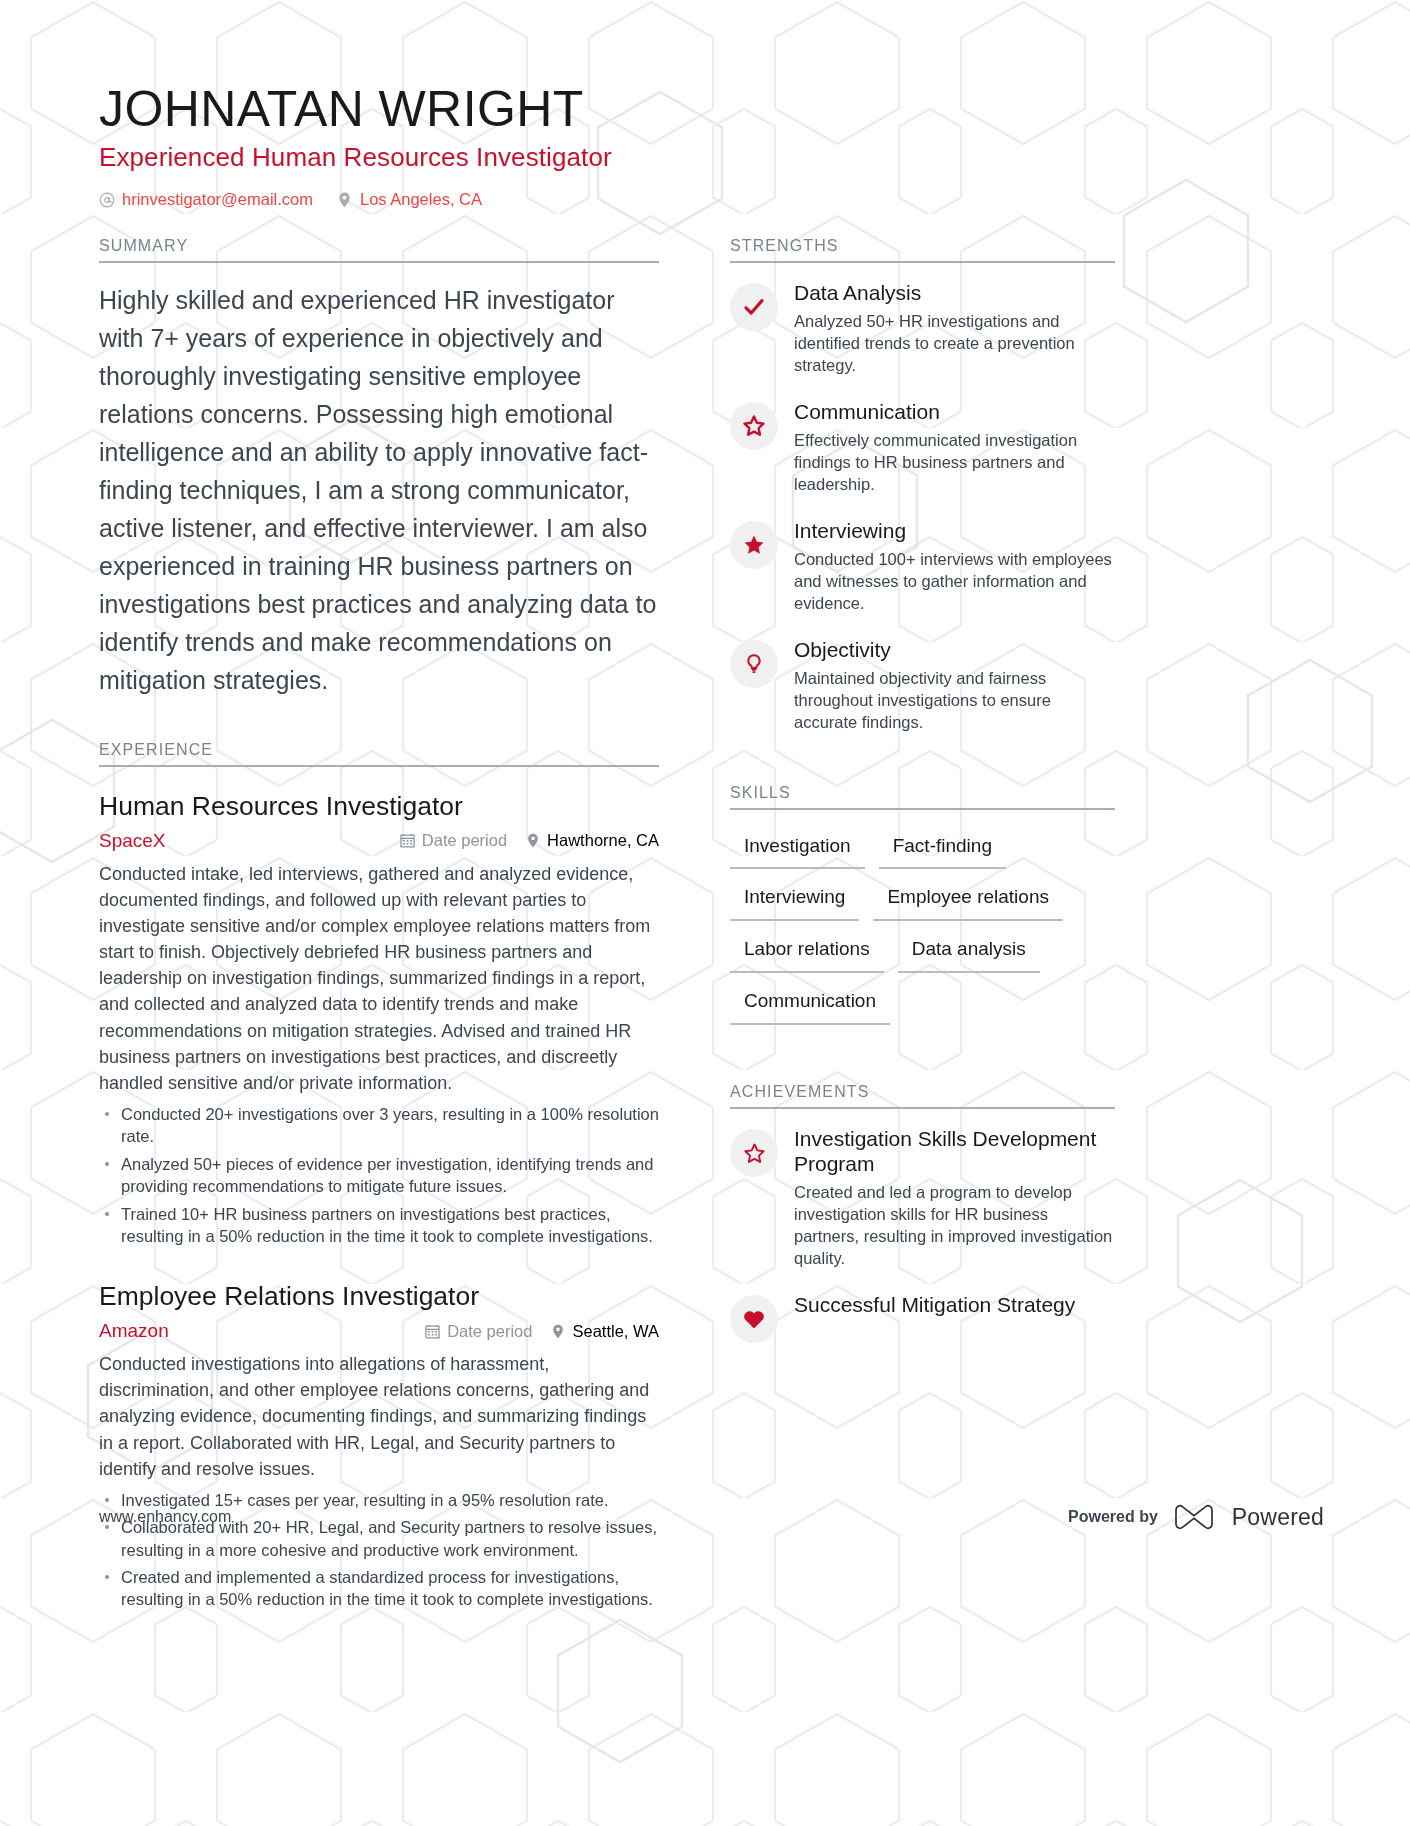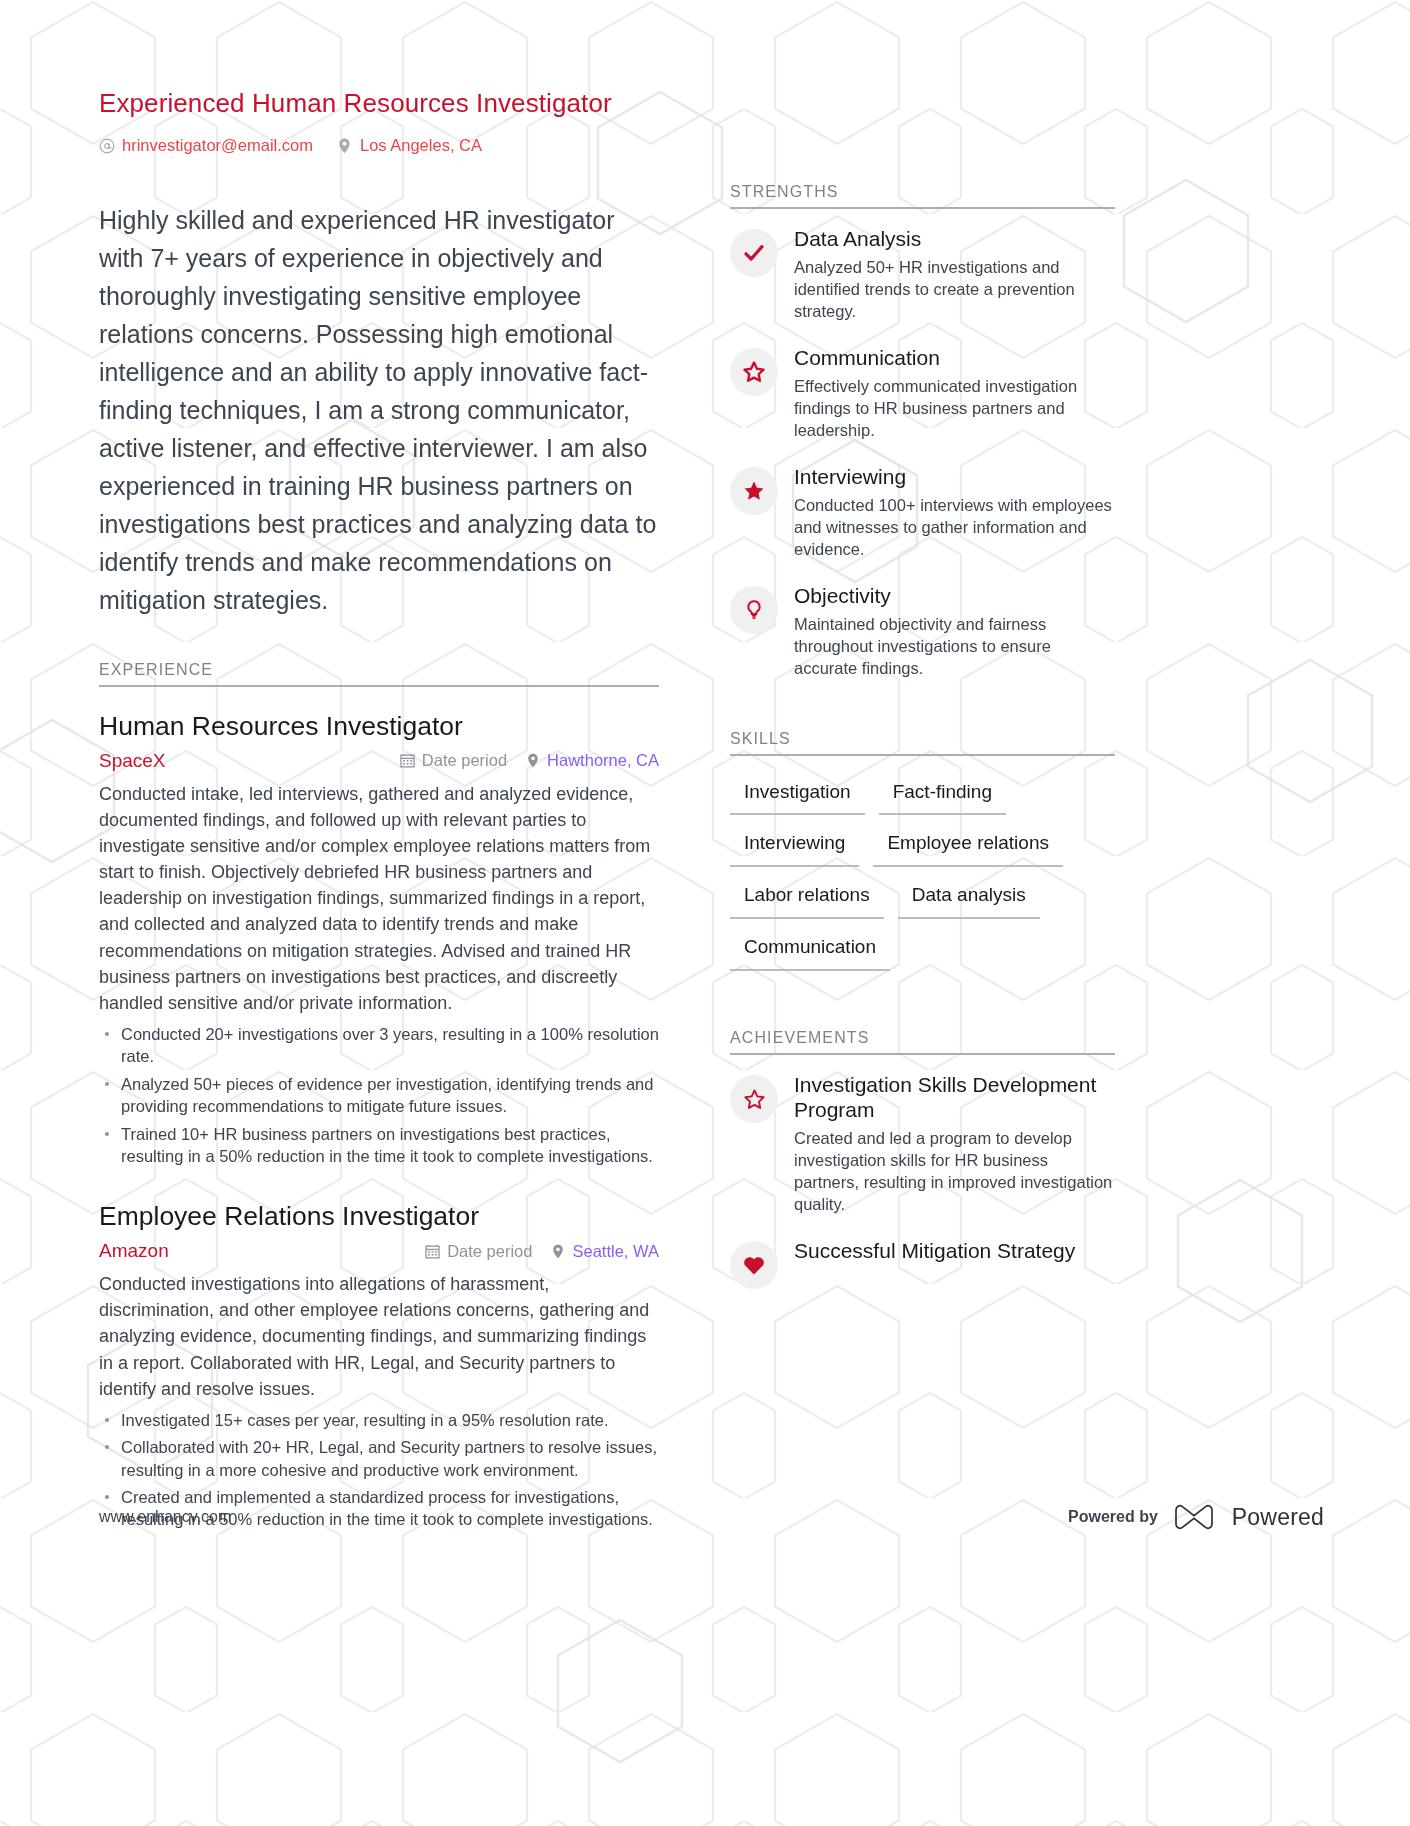--- a/index.html
+++ b/index.html
@@ -134,21 +134,21 @@
     gap: 18px;
     padding-left: 26px;
   }
   .meta-chip {
     display: flex;
     align-items: center;
     gap: 7px;
     color: #8d949b;
     font-size: 16.5px;
   }
-  .meta-chip.loc { color: #8b5cf6; justify-content: space-between; }
+  .meta-chip.loc { color: #000000; justify-content: space-between; }
   .meta-chip .ico {
     display: inline-flex; align-items: center; justify-content: center;
     color: #8d949b; width: 15px; height: 15px;
   }
   .meta-chip .ico svg { display: block; }
 
   .exp-desc {
     margin-top: 9px;
     font-size: 18px;
     line-height: 1.45;
@@ -272,20 +272,21 @@
       <path d="M1310 660 L1372 695.5 L1372 766.5 L1310 802 L1248 766.5 L1248 695.5 Z"></path>
       <path d="M150 1330 L212 1365.5 L212 1436.5 L150 1472 L88 1436.5 L88 1365.5 Z"></path>
       <path d="M1240 1180 L1302 1215.5 L1302 1286.5 L1240 1322 L1178 1286.5 L1178 1215.5 Z"></path>
       <path d="M620 1620 L682 1655.5 L682 1726.5 L620 1762 L558 1726.5 L558 1655.5 Z"></path>
     </g>
   </svg>
 
   <div id="content">
 
     <div class="header">
+      <div class="name">JOHNATAN WRIGHT</div>
       <div class="job-title">Experienced Human Resources Investigator</div>
 
       <div class="contact-row">
 
         <div class="contact-item">
           <span class="ico">
             <svg width="16" height="16" viewBox="0 0 16 16" fill="none">
               <circle cx="8" cy="8" r="6.8" stroke="currentColor" stroke-width="1.2"></circle>
               <circle cx="8" cy="8" r="2.3" stroke="currentColor" stroke-width="1.2"></circle>
               <path d="M10.3 6 L10.3 9.2 C10.3 10.3 11.6 10.6 12.1 9.6" stroke="currentColor" stroke-width="1.2" stroke-linecap="round"></path>
@@ -304,20 +305,21 @@
         </div>
 
       </div>
     </div>
 
     <div class="body-cols">
 
       <div class="col-left">
 
         <div class="sec-block">
+          <div class="sec-head">SUMMARY</div>
           <p class="summary-text">Highly skilled and experienced HR investigator with 7+ years of experience in objectively and thoroughly investigating sensitive employee relations concerns. Possessing high emotional intelligence and an ability to apply innovative fact-finding techniques, I am a strong communicator, active listener, and effective interviewer. I am also experienced in training HR business partners on investigations best practices and analyzing data to identify trends and make recommendations on mitigation strategies.</p>
         </div>
 
         <div class="sec-block" style="margin-top:42px;">
           <div class="sec-head">EXPERIENCE</div>
 
           <div class="exp-item">
             <div class="exp-role">Human Resources Investigator</div>
             <div class="exp-meta">
               <span class="exp-company">SpaceX</span>

